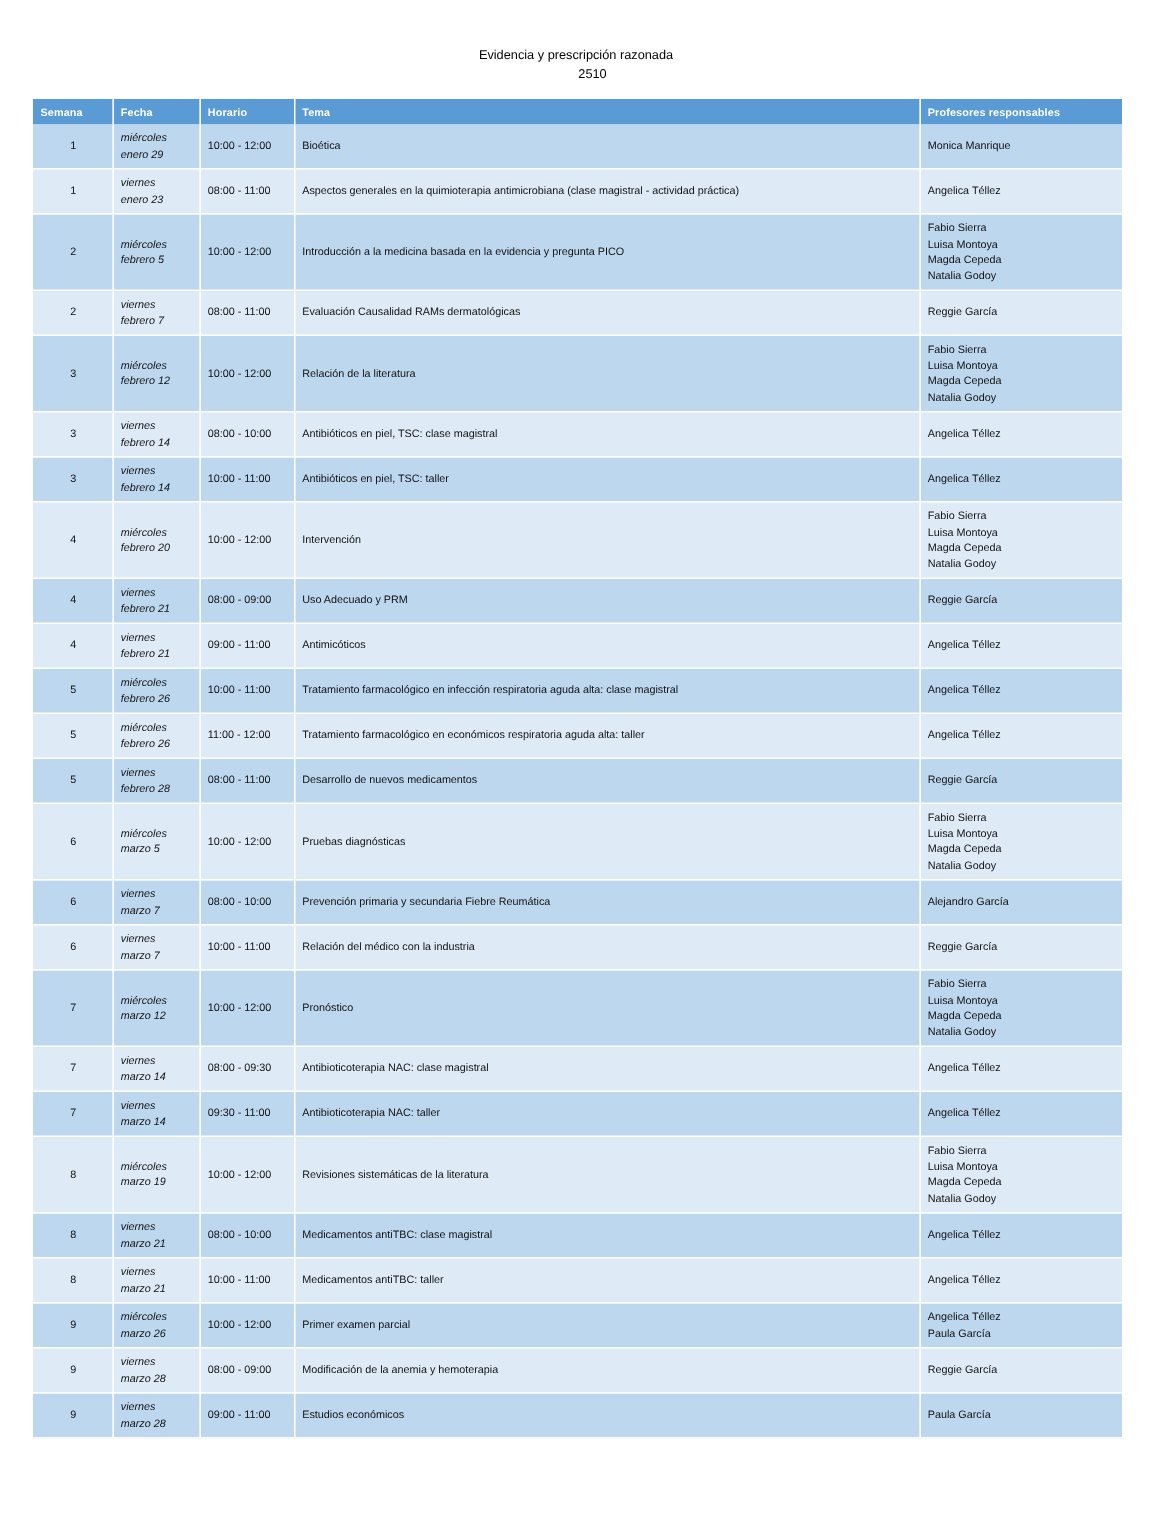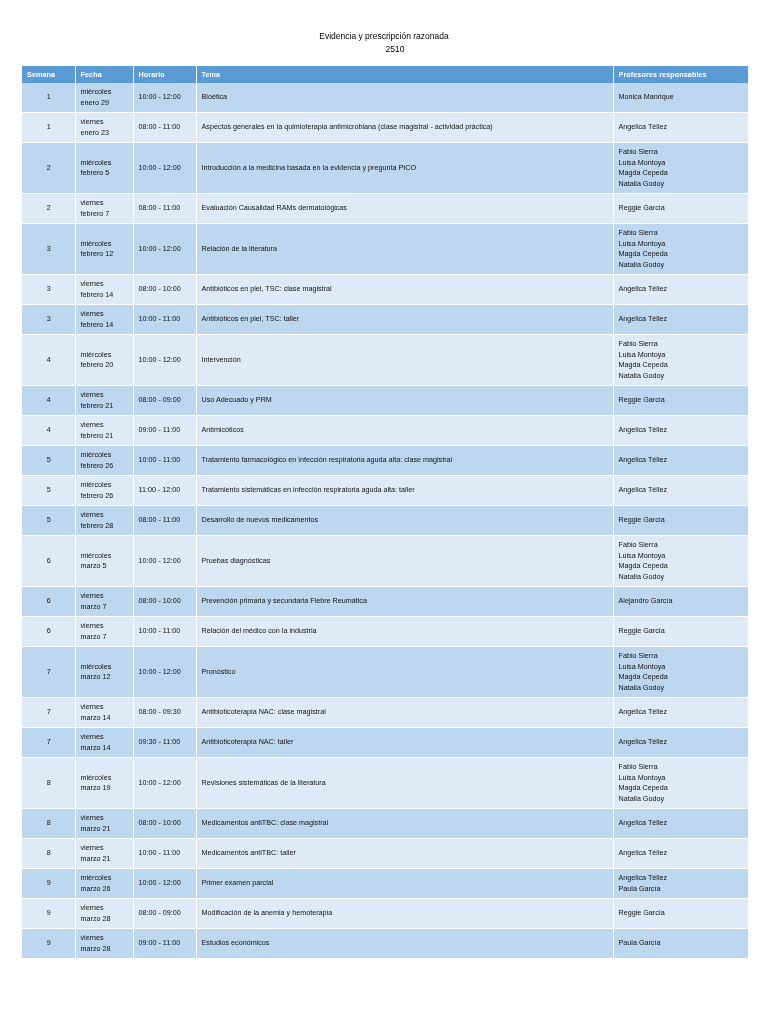--- a/index.html
+++ b/index.html
@@ -91,20 +91,21 @@
 
   tbody tr.band-a td { background: #bdd7ee; }
   tbody tr.band-b td { background: #deebf7; }
 
   td.semana {
     text-align: center;
     font-size: 7.2px;
   }
   td.fecha {
     font-size: 7.2px;
+    font-style: italic;
   }
   td.fecha .dow { display: block; }
   td.fecha .day { display: block; }
   td.horario {
     font-size: 7.2px;
     white-space: nowrap;
   }
   td.tema {
     font-size: 7.2px;
   }
@@ -285,21 +286,21 @@
               <span class="prof-name">Angelica Téllez</span>
             </td>
           </tr>
           <tr class="band-b">
             <td class="semana">5</td>
             <td class="fecha">
               <span class="dow">miércoles</span>
               <span class="day">febrero 26</span>
             </td>
             <td class="horario">11:00 - 12:00</td>
-            <td class="tema">Tratamiento sistemáticas en infección respiratoria aguda alta: taller</td>
+            <td class="tema">Tratamiento farmacológico en económicos respiratoria aguda alta: taller</td>
             <td class="profesores">
               <span class="prof-name">Angelica Téllez</span>
             </td>
           </tr>
           <tr class="band-a">
             <td class="semana">5</td>
             <td class="fecha">
               <span class="dow">viernes</span>
               <span class="day">febrero 28</span>
             </td>

